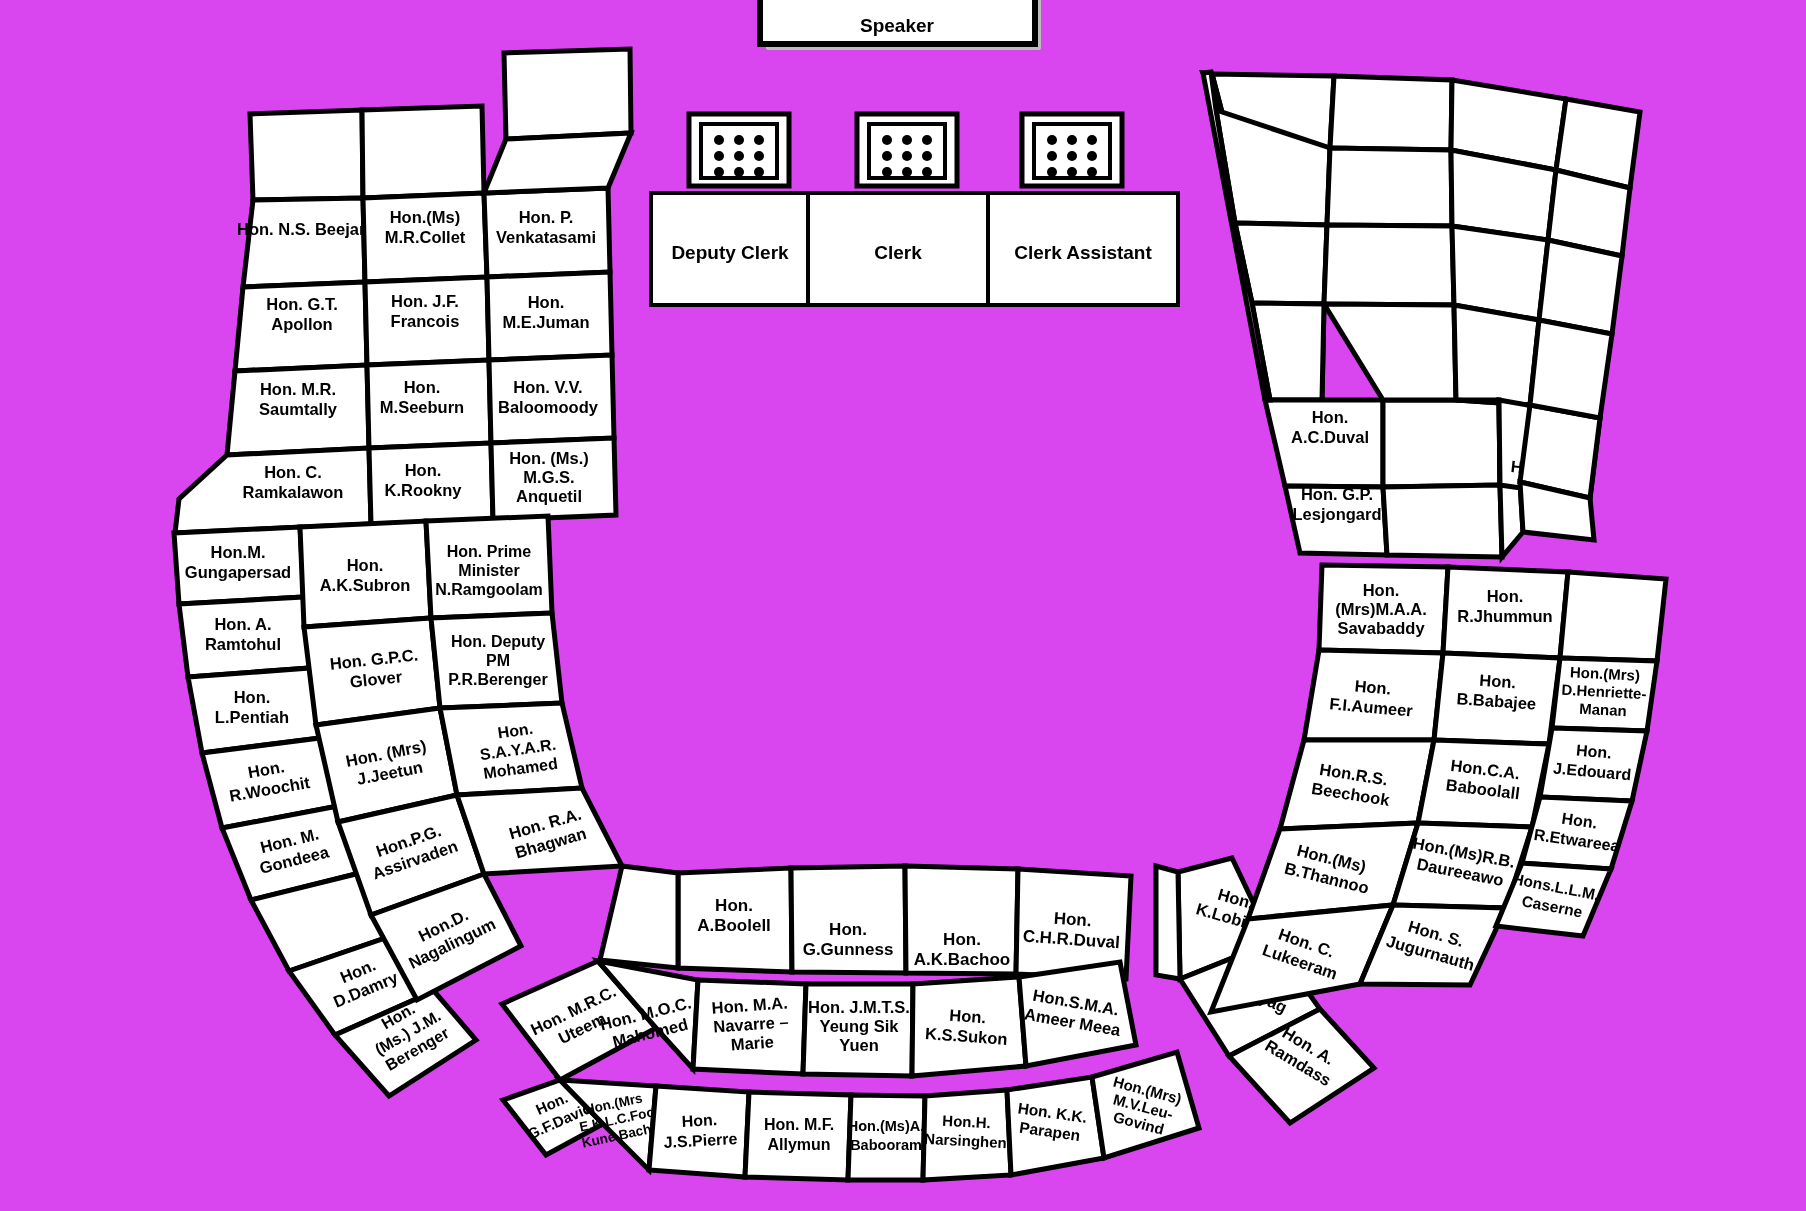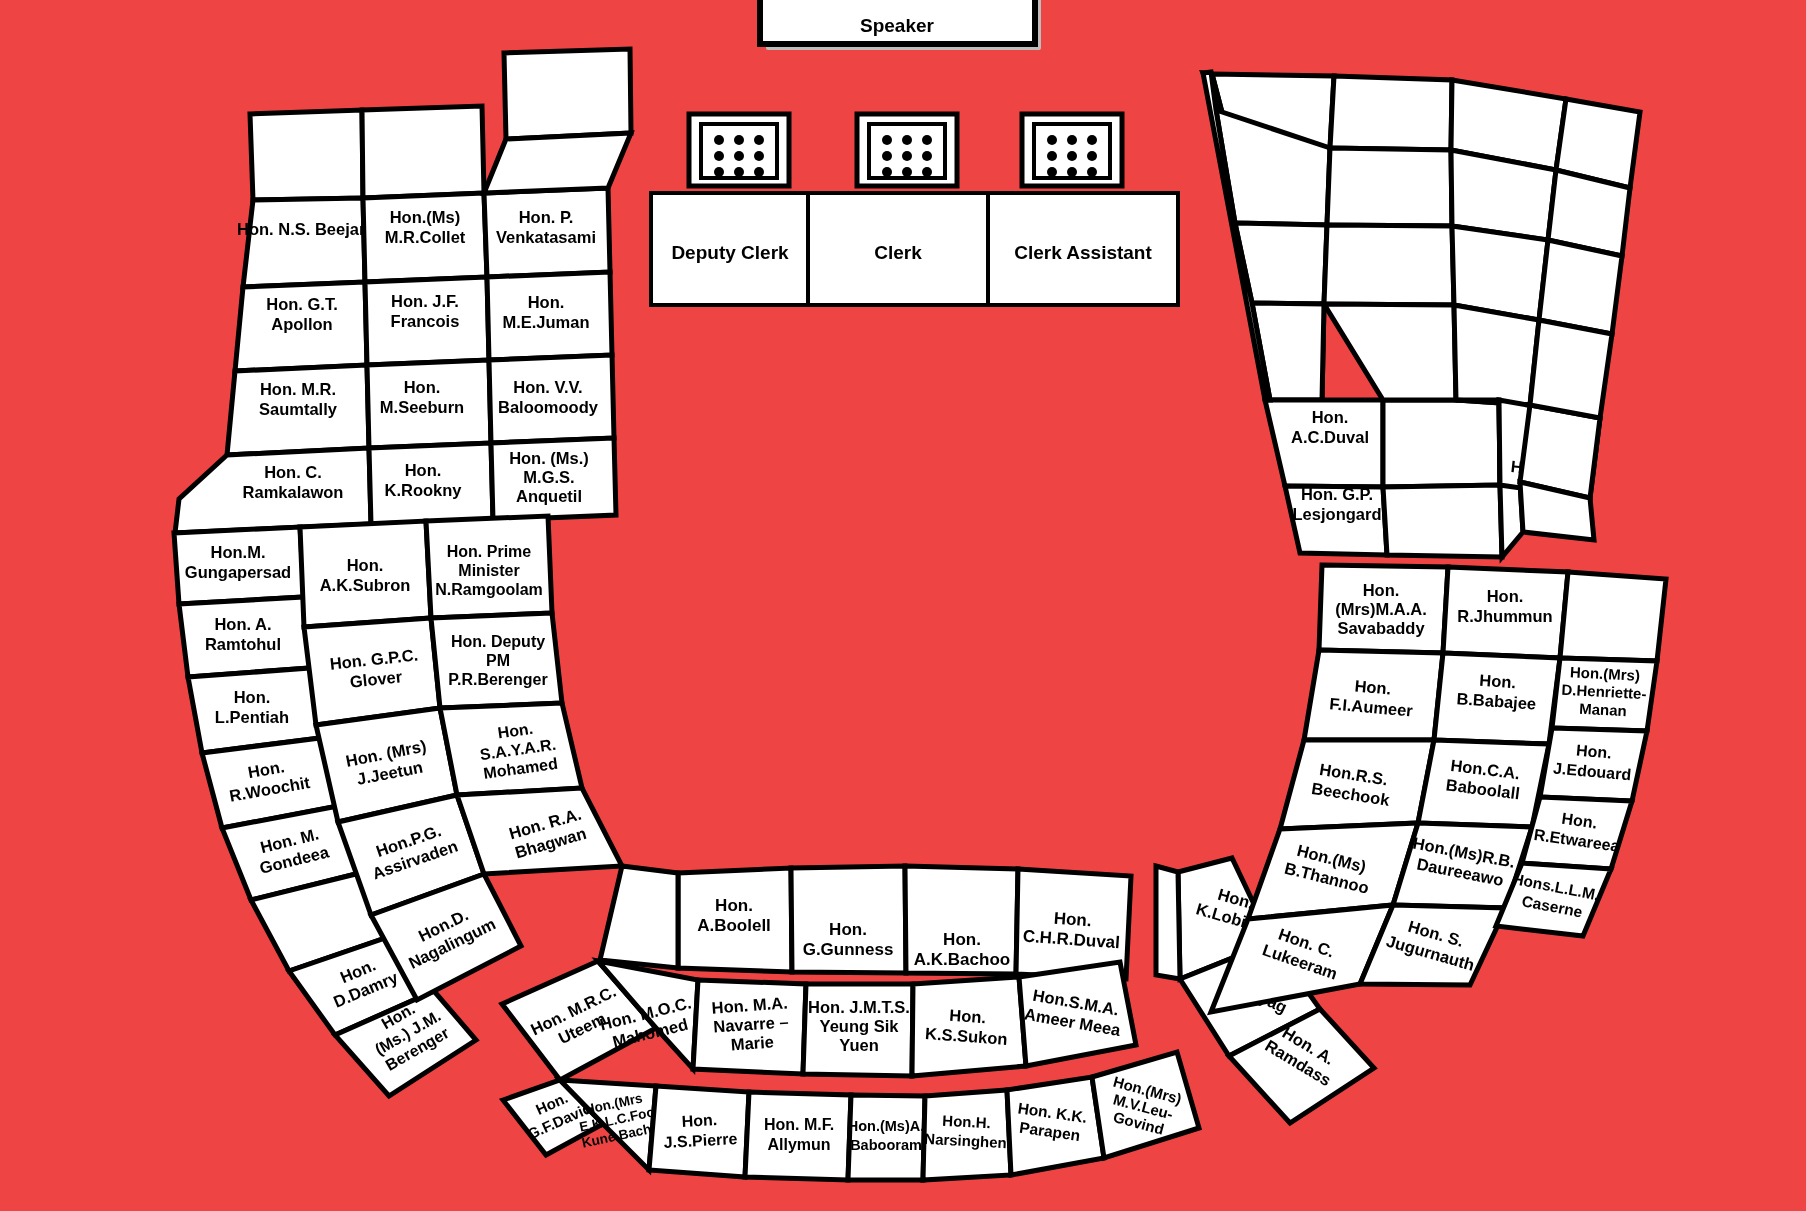--- a/index.html
+++ b/index.html
@@ -5,21 +5,21 @@
   html, body {
     margin: 0; padding: 0;
     background: #ffffff;
     width: 1806px; height: 1211px;
     overflow: hidden;
     font-family: "Liberation Sans", sans-serif;
   }
   #stage {
     position: relative;
     width: 1806px; height: 1211px;
-    background: #ef4444;
+    background: #d946ef;
   }
   svg#chamber { position: absolute; left: 0; top: 0; width: 1806px; height: 1211px; }
 
   .seat-poly {
     fill: #ffffff;
     stroke: #000000;
     stroke-width: 5;
     stroke-linejoin: miter;
   }
   .seat-label {

